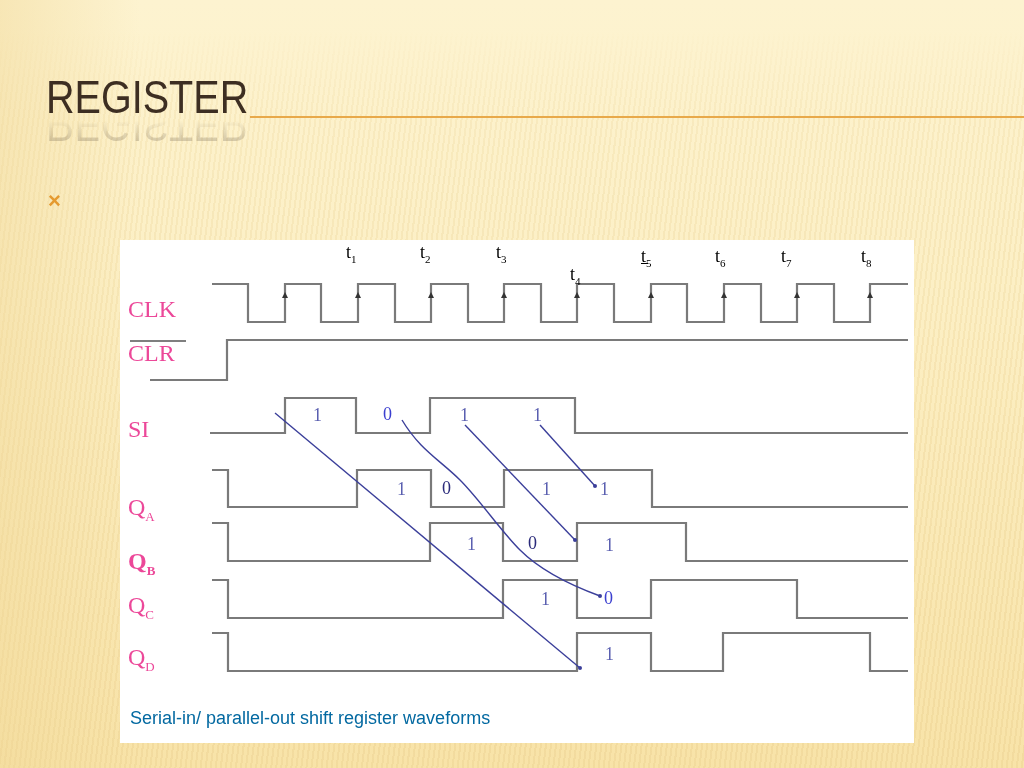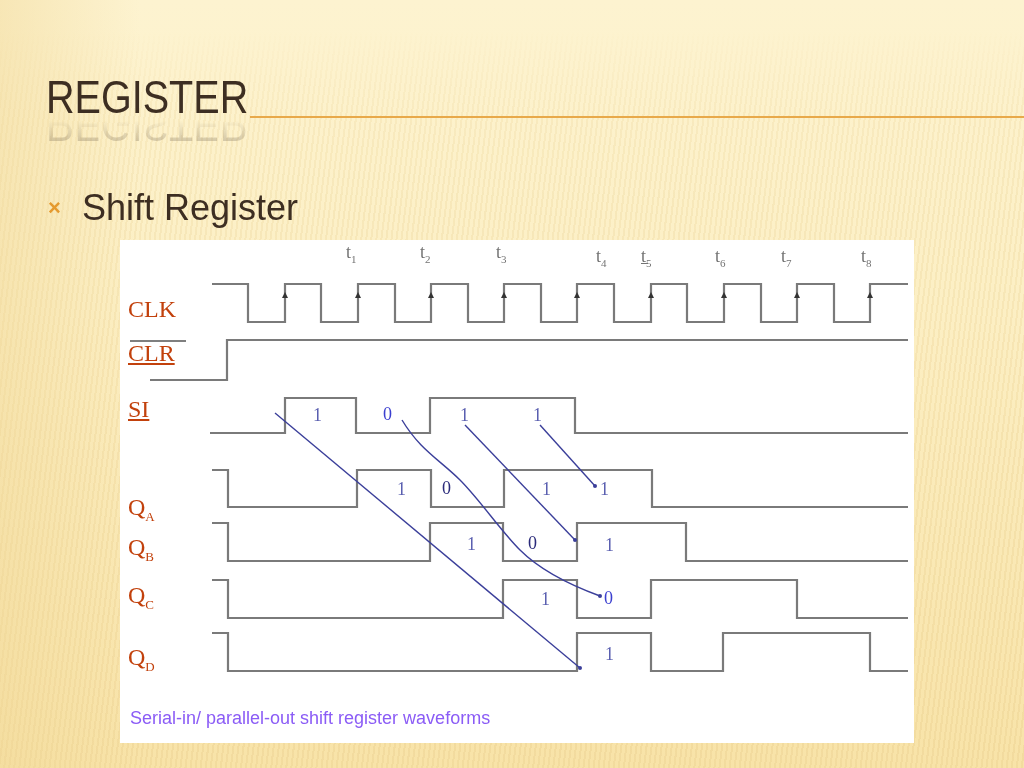--- a/index.html
+++ b/index.html
@@ -49,46 +49,45 @@
   }
   .bullet-text {
     font-size:36px; color:#3d2e22; line-height:1;
   }
   .figure {
     position:absolute; left:120px; top:240px; width:794px; height:503px;
     background:#ffffff;
   }
   .figure svg { position:absolute; left:0; top:0; }
   .caption {
-    position:absolute; left:10px; top:468px; font-size:18px; color:#8b5cf6;
+    position:absolute; left:10px; top:468px; font-size:18px; color:#0369a1;
     font-family:"Liberation Sans", sans-serif;
   }
   .sig-label {
-    position:absolute; font-family:"Liberation Serif", serif; font-size:24px; color:#c2410c;
+    position:absolute; font-family:"Liberation Serif", serif; font-size:24px; color:#ec4899;
   }
   .sig-label sub { font-size:13px; }
   .t-label {
-    position:absolute; font-family:"Liberation Serif", serif; font-size:18px; color:#737373;
+    position:absolute; font-family:"Liberation Serif", serif; font-size:18px; color:#000000;
   }
   .t-label sub { font-size:11px; }
 </style>
 </head>
 <body>
 
 <div class="bg-top"></div>
 <div class="bg-stripes"></div>
 <div class="bg-left-shade"></div>
 
 <div class="title">REGISTER</div>
 <div class="title-reflect">REGISTER</div>
 <div class="title-rule"></div>
 
 <div class="bullet">
   <span class="bullet-mark">×</span>
-  <span class="bullet-text">Shift Register</span>
 </div>
 
 <div class="figure">
   <svg width="794" height="503" viewBox="0 0 794 503">
     <g fill="none" stroke="#7a7a7a" stroke-width="2.2">
 
       <polyline points="92,44 128,44 128,82 165,82 165,44 201,44 201,82 238,82 238,44 275,44 275,82 311,82 311,44 348,44 348,82 384,82 384,44 421,44 421,82 457,82 457,44 494,44 494,82 531,82 531,44 567,44 567,82 604,82 604,44 641,44 641,82 677,82 677,44 714,44 714,82 750,82 750,44 788,44"></polyline>
 
       <polyline points="30,140 107,140 107,100 788,100"></polyline>
 
@@ -144,28 +143,28 @@
       <text x="485" y="311">1</text>
       <text x="421" y="365">1</text>
       <text x="484" y="364" fill="#3b3fcf">0</text>
       <text x="485" y="420">1</text>
     </g>
   </svg>
 
   <span class="t-label" style="left:226px;top:2px;"><span>t</span><sub>1</sub></span>
   <span class="t-label" style="left:300px;top:2px;"><span>t</span><sub>2</sub></span>
   <span class="t-label" style="left:376px;top:2px;"><span>t</span><sub>3</sub></span>
-  <span class="t-label" style="left:450px;top:6px;margin-left:26px;"><span>t</span><sub>4</sub></span>
+  <span class="t-label" style="left:450px;top:24px;"><span>t</span><sub>4</sub></span>
   <span class="t-label" style="left:521px;top:6px;text-decoration:underline;"><span>t</span><sub>5</sub></span>
   <span class="t-label" style="left:595px;top:6px;"><span>t</span><sub>6</sub></span>
   <span class="t-label" style="left:661px;top:6px;"><span>t</span><sub>7</sub></span>
   <span class="t-label" style="left:741px;top:6px;"><span>t</span><sub>8</sub></span>
 
   <span class="sig-label" style="left:8px;top:56px;">CLK</span>
-  <span class="sig-label" style="left:8px;top:100px;text-decoration:underline;">CLR</span>
-  <span class="sig-label" style="left:8px;top:156px;text-decoration:underline;">SI</span>
+  <span class="sig-label" style="left:8px;top:100px;">CLR</span>
+  <span class="sig-label" style="left:8px;top:176px;">SI</span>
   <span class="sig-label" style="left:8px;top:240px;margin-top:14px;"><span>Q</span><sub>A</sub></span>
-  <span class="sig-label" style="left:8px;top:294px;"><span>Q</span><sub>B</sub></span>
-  <span class="sig-label" style="left:8px;top:342px;"><span>Q</span><sub>C</sub></span>
+  <span class="sig-label" style="left:8px;top:308px;font-weight:bold;"><span>Q</span><sub>B</sub></span>
+  <span class="sig-label" style="left:8px;top:352px;"><span>Q</span><sub>C</sub></span>
   <span class="sig-label" style="left:8px;top:404px;"><span>Q</span><sub>D</sub></span>
 
   <div class="caption">Serial-in/ parallel-out shift register waveforms</div>
 </div>
 
 </body></html>

